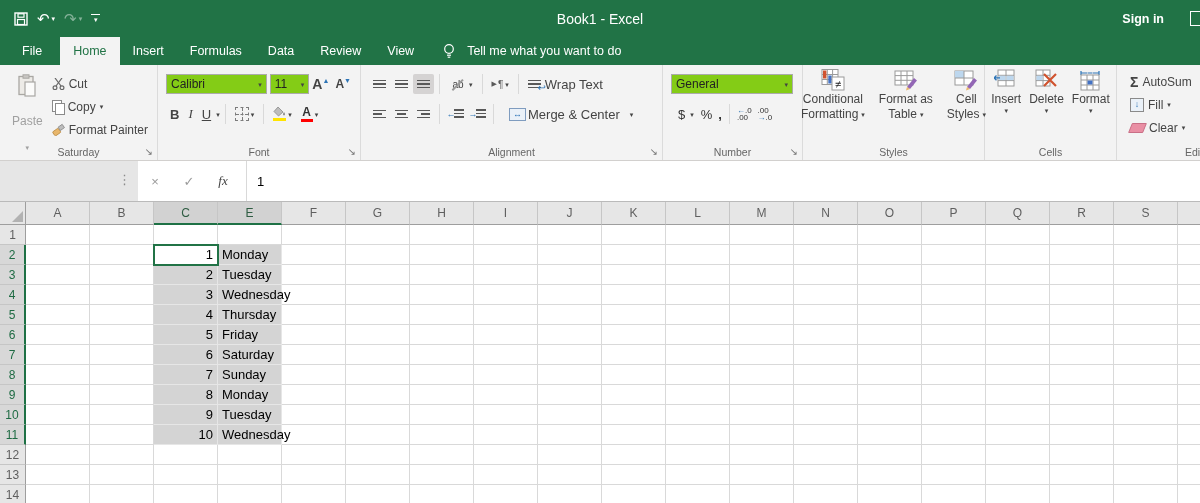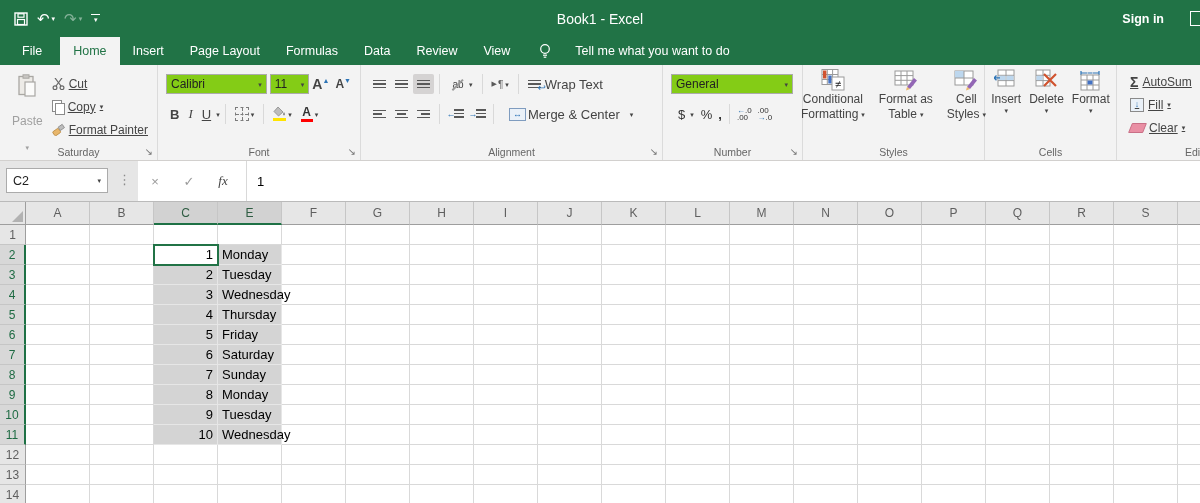--- a/index.html
+++ b/index.html
@@ -14,29 +14,29 @@
   .qat-more .bar{width:9px;height:0;border-top:1.5px solid #fff;}
   .qat-more .dd{font-size:7px;}
   .tb-title{position:absolute;left:0;right:0;top:0;height:37px;display:flex;align-items:center;justify-content:center;font-size:14px;}
   .signin{position:absolute;right:36px;top:0;height:37px;display:flex;align-items:center;font-size:12.5px;font-weight:bold;}
   .win-partial{position:absolute;right:-6px;top:11px;width:14px;height:13px;border:1.5px solid #fff;background:transparent;}
   
   .tabrow{position:absolute;top:37px;left:0;right:0;height:28px;background:#217346;display:flex;align-items:stretch;color:#fff;font-size:12.5px;}
   .tab{display:flex;align-items:center;padding:0 13px;cursor:default;}
   .tab.file{padding:0 18px;margin-left:4px;}
   .tab.active{background:#F3F3F3;color:#217346;}
-  .tellme{display:flex;align-items:center;gap:24px;padding:0 10px;margin-left:6px;}
+  .tellme{display:flex;align-items:center;gap:12px;padding:0 10px;margin-left:6px;}
   
   .ribbon{position:absolute;top:65px;left:0;right:0;height:96px;background:#F3F3F3;border-bottom:1px solid #D2D0CE;box-sizing:border-box;display:flex;color:#444;font-size:12px;}
   .rgroup{position:relative;height:100%;border-right:1px solid #DBDBDB;box-sizing:border-box;flex:none;}
   .rgroup-label{position:absolute;bottom:2px;left:0;right:0;text-align:center;font-size:10.5px;color:#666;}
   .launcher{position:absolute;bottom:3px;right:4px;font-size:10px;color:#777;line-height:1;}
   .rbody{padding:6px 6px 0 6px;display:flex;}
   .rrow{display:flex;align-items:center;height:26px;}
-  .smallbtn{display:flex;align-items:center;gap:4px;height:21px;padding:0 3px;white-space:nowrap;text-decoration:underline;}
+  .smallbtn{display:flex;align-items:center;gap:4px;height:21px;padding:0 3px;white-space:nowrap;}
   .dd{font-size:7px;color:#444;line-height:1;}
   .disabled-txt{color:#A0A0A0;}
   
   .paste-big{width:50px;display:flex;flex-direction:column;align-items:center;gap:16px;padding-top:3px;}
   .clip-col{display:flex;flex-direction:column;justify-content:flex-start;gap:2px;padding-top:2px;}
   .copybox{position:relative;width:12px;height:13px;}
   .copybox i{position:absolute;width:8px;height:10px;border:1px solid #8a8a8a;background:#fff;display:block;}
   .copybox i:first-child{left:0;top:0;}
   .copybox i:last-child{left:3px;top:3px;}
   
@@ -148,21 +148,20 @@
     </div>
     <div class="tb-title">Book1 - Excel</div>
     <div class="signin">Sign in</div>
     <div class="win-partial"></div>
   </div>
 
   <div class="tabrow">
     <div class="tab file">File</div>
     <div class="tab active">Home</div>
     <div class="tab">Insert</div>
-    <div class="tab">Page Layout</div>
     <div class="tab">Formulas</div>
     <div class="tab">Data</div>
     <div class="tab">Review</div>
     <div class="tab">View</div>
     <div class="tellme">
       <span>
         <svg width="12" height="16" viewBox="0 0 12 16">
             <circle cx="6" cy="6" r="4.3" fill="none" stroke="#fff" stroke-width="1.2"></circle>
             <line x1="4" y1="12.2" x2="8" y2="12.2" stroke="#fff" stroke-width="1.2"></line>
             <line x1="4.7" y1="14.2" x2="7.3" y2="14.2" stroke="#fff" stroke-width="1.2"></line>
@@ -533,24 +532,20 @@
           <span class="eraser"></span>
           <span>Clear</span>
           <span class="dd">▾</span>
         </div>
       </div>
       <div class="rgroup-label" style="left:68px;right:auto;">Editing</div>
     </div>
   </div>
 
   <div class="fbar">
-    <div class="namebox">
-      <span>C2</span>
-      <span class="dd">▾</span>
-    </div>
     <span class="nb-dots">⋮</span>
     <div class="fx-panel">
       <span class="fx-btn">×</span>
       <span class="fx-btn">✓</span>
       <span class="fx-fn">fx</span>
       <span class="fx-div"></span>
       <span class="fx-input">1</span>
     </div>
   </div>
 

